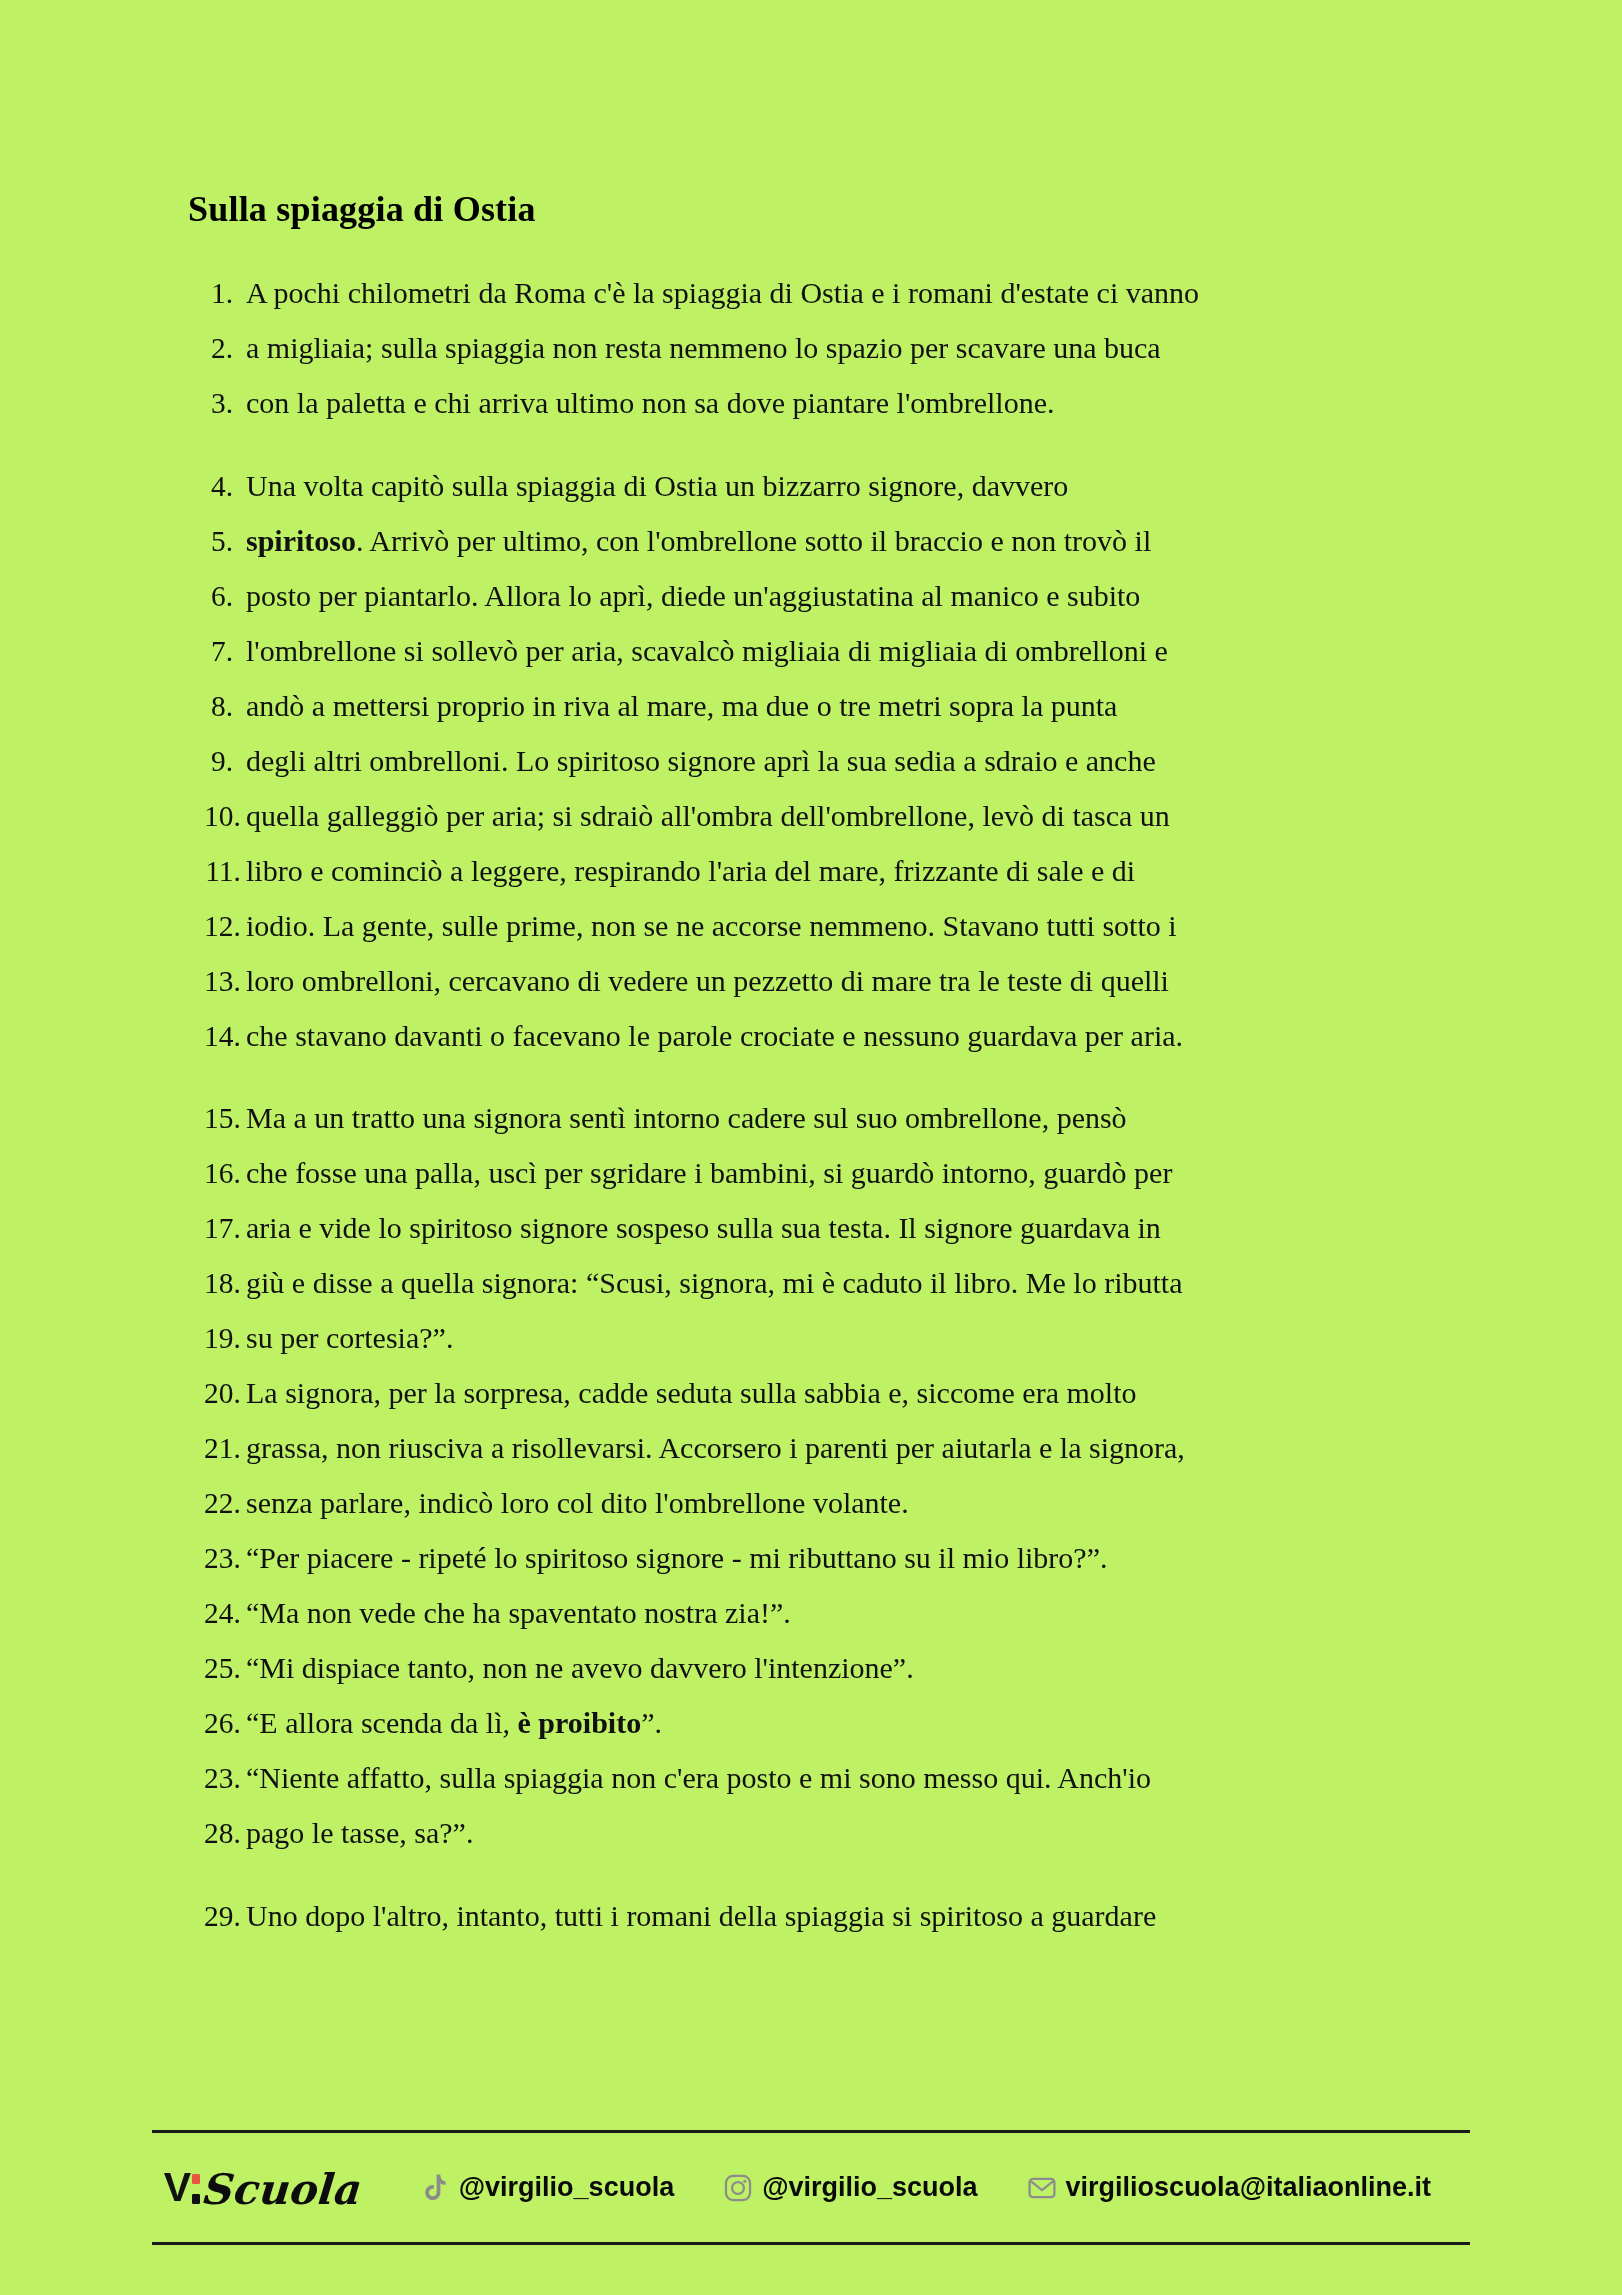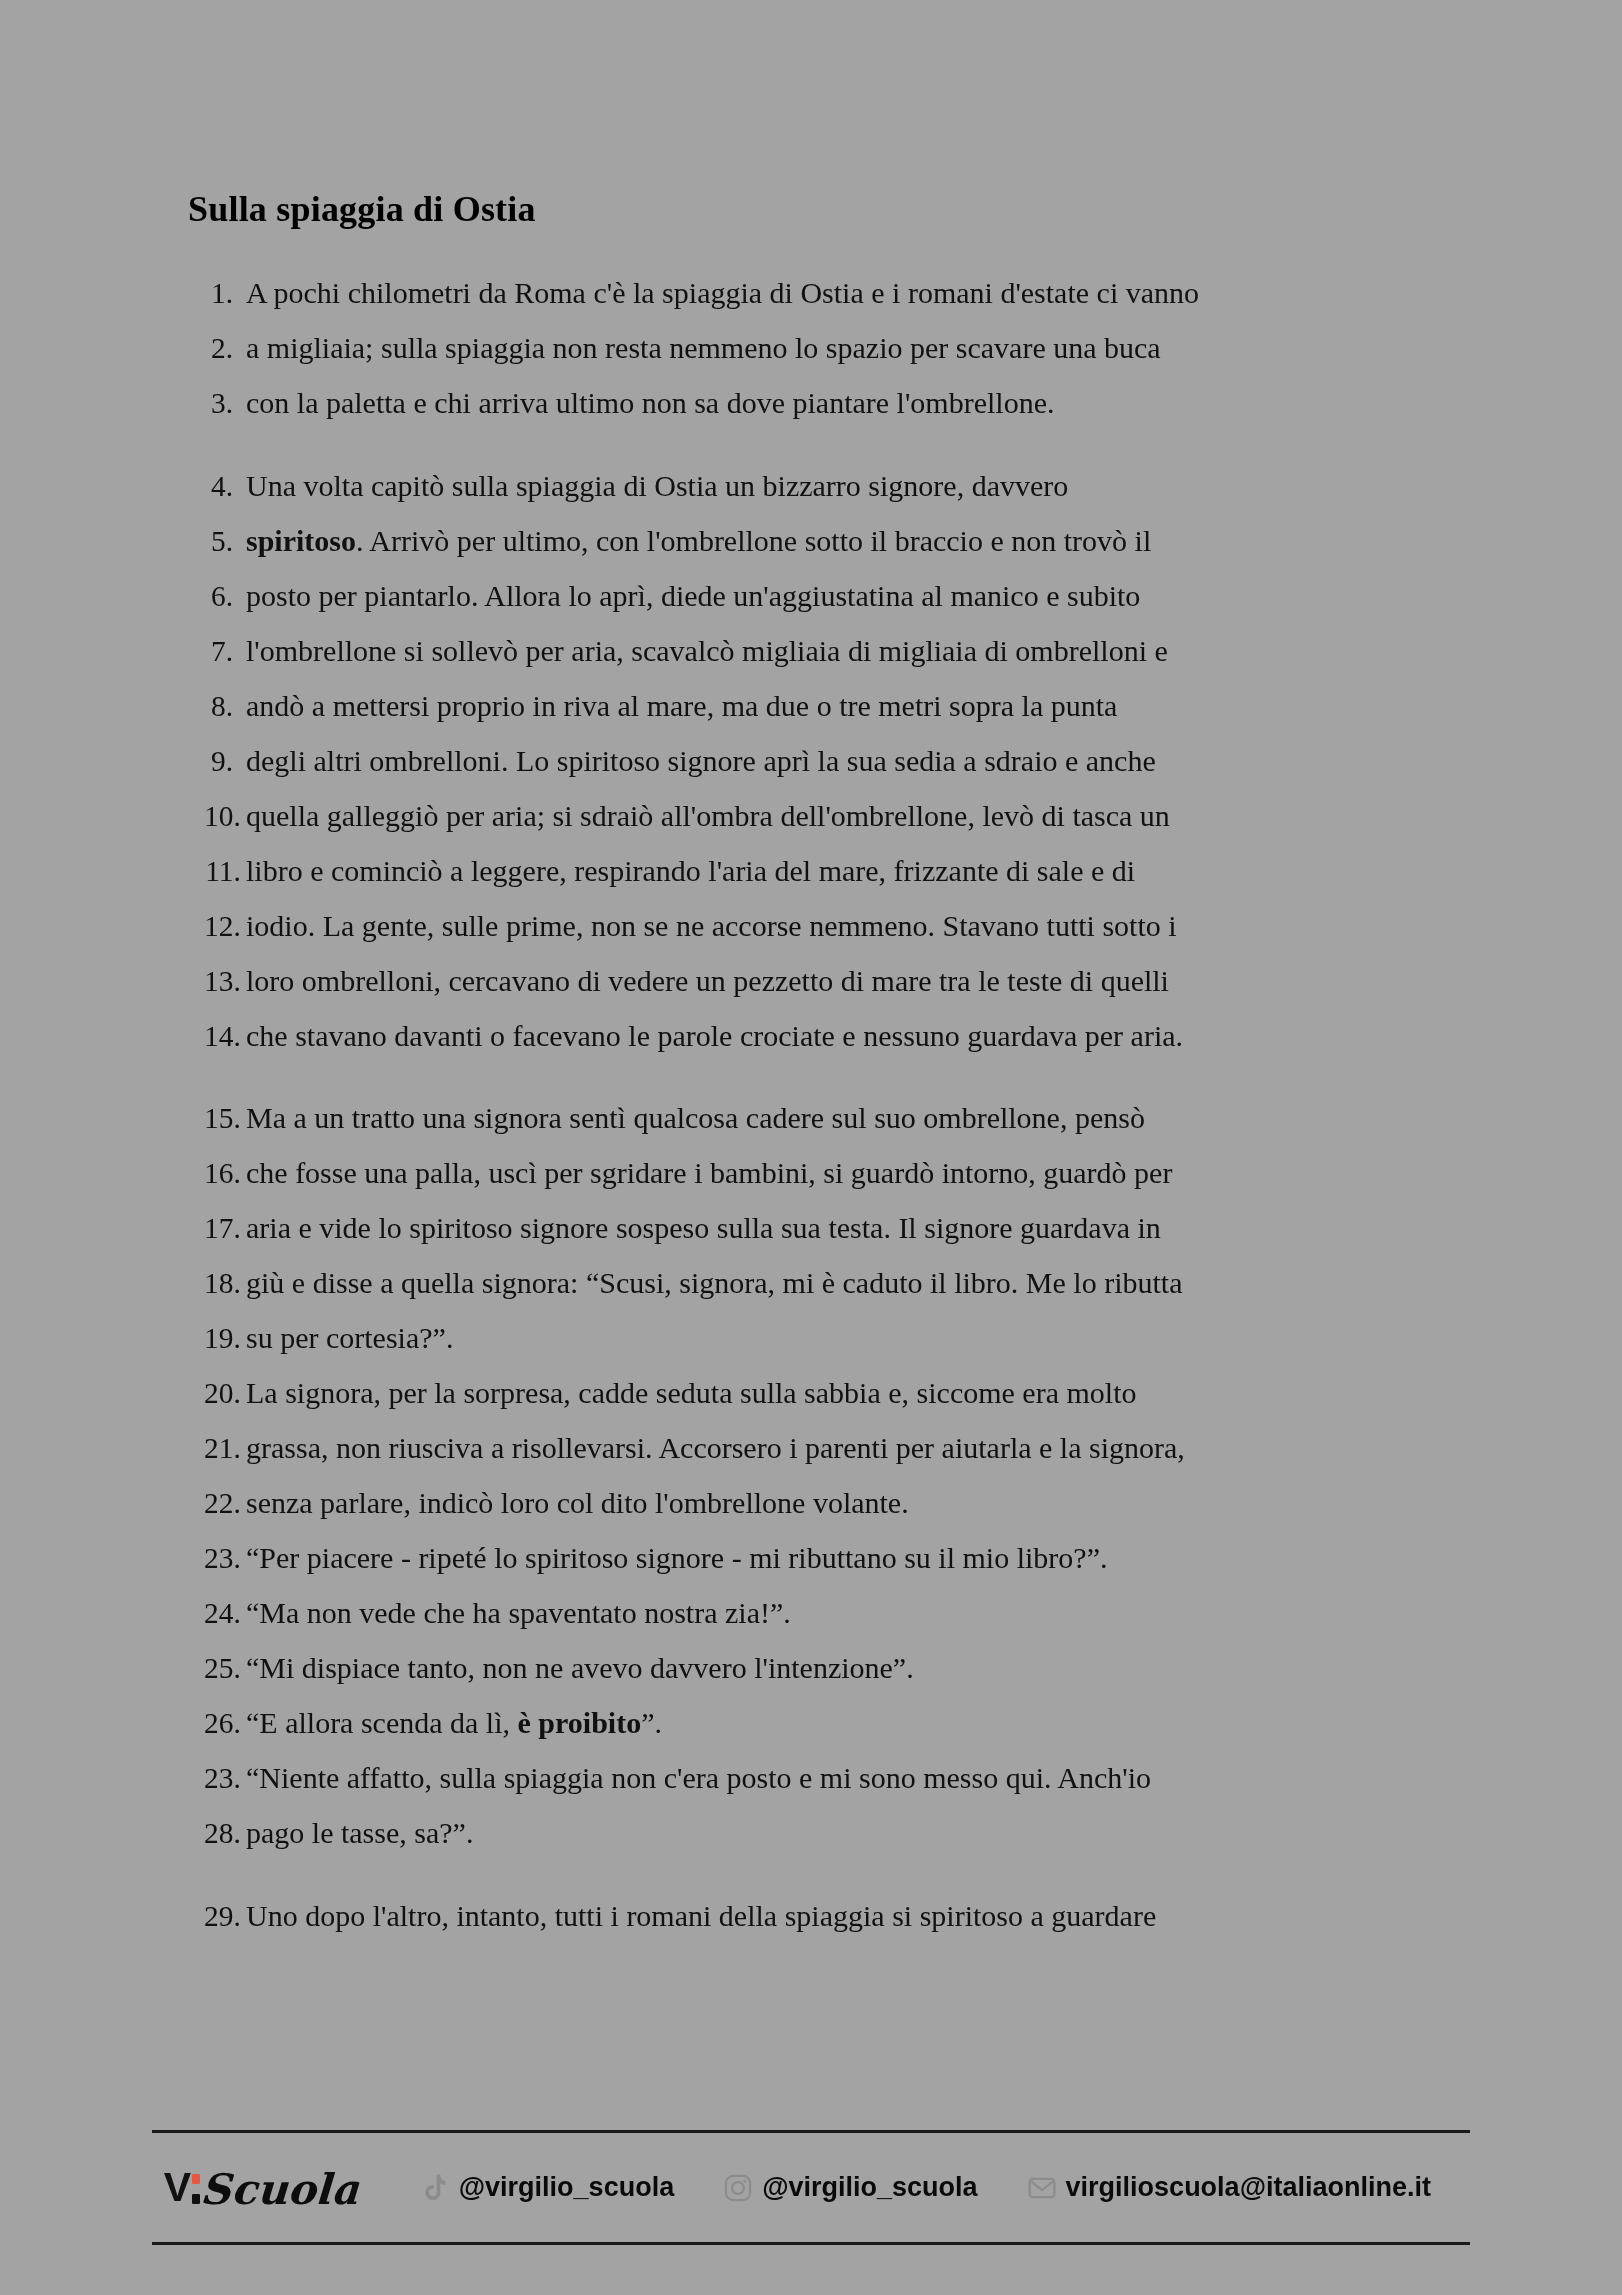--- a/index.html
+++ b/index.html
@@ -4,21 +4,21 @@
 <style>
   html, body {
     margin: 0;
     padding: 0;
     background: #ffffff;
   }
   .page {
     position: relative;
     width: 1622px;
     height: 2295px;
-    background: #a3a3a3;
+    background: #bef264;
     box-sizing: border-box;
     font-family: "Liberation Serif", "DejaVu Serif", serif;
     overflow: hidden;
   }
 
   
   .doc-title {
     position: absolute;
     left: 188px;
     top: 188px;
@@ -231,21 +231,21 @@
           <span class="txt">loro ombrelloni, cercavano di vedere un pezzetto di mare tra le teste di quelli</span>
         </div>
         <div class="line">
           <span class="num">14.</span>
           <span class="txt">che stavano davanti o facevano le parole crociate e nessuno guardava per aria.</span>
         </div>
       </div>
       <div class="para">
         <div class="line">
           <span class="num">15.</span>
-          <span class="txt">Ma a un tratto una signora sentì qualcosa cadere sul suo ombrellone, pensò</span>
+          <span class="txt">Ma a un tratto una signora sentì intorno cadere sul suo ombrellone, pensò</span>
         </div>
         <div class="line">
           <span class="num">16.</span>
           <span class="txt">che fosse una palla, uscì per sgridare i bambini, si guardò intorno, guardò per</span>
         </div>
         <div class="line">
           <span class="num">17.</span>
           <span class="txt">aria e vide lo spiritoso signore sospeso sulla sua testa. Il signore guardava in</span>
         </div>
         <div class="line">

